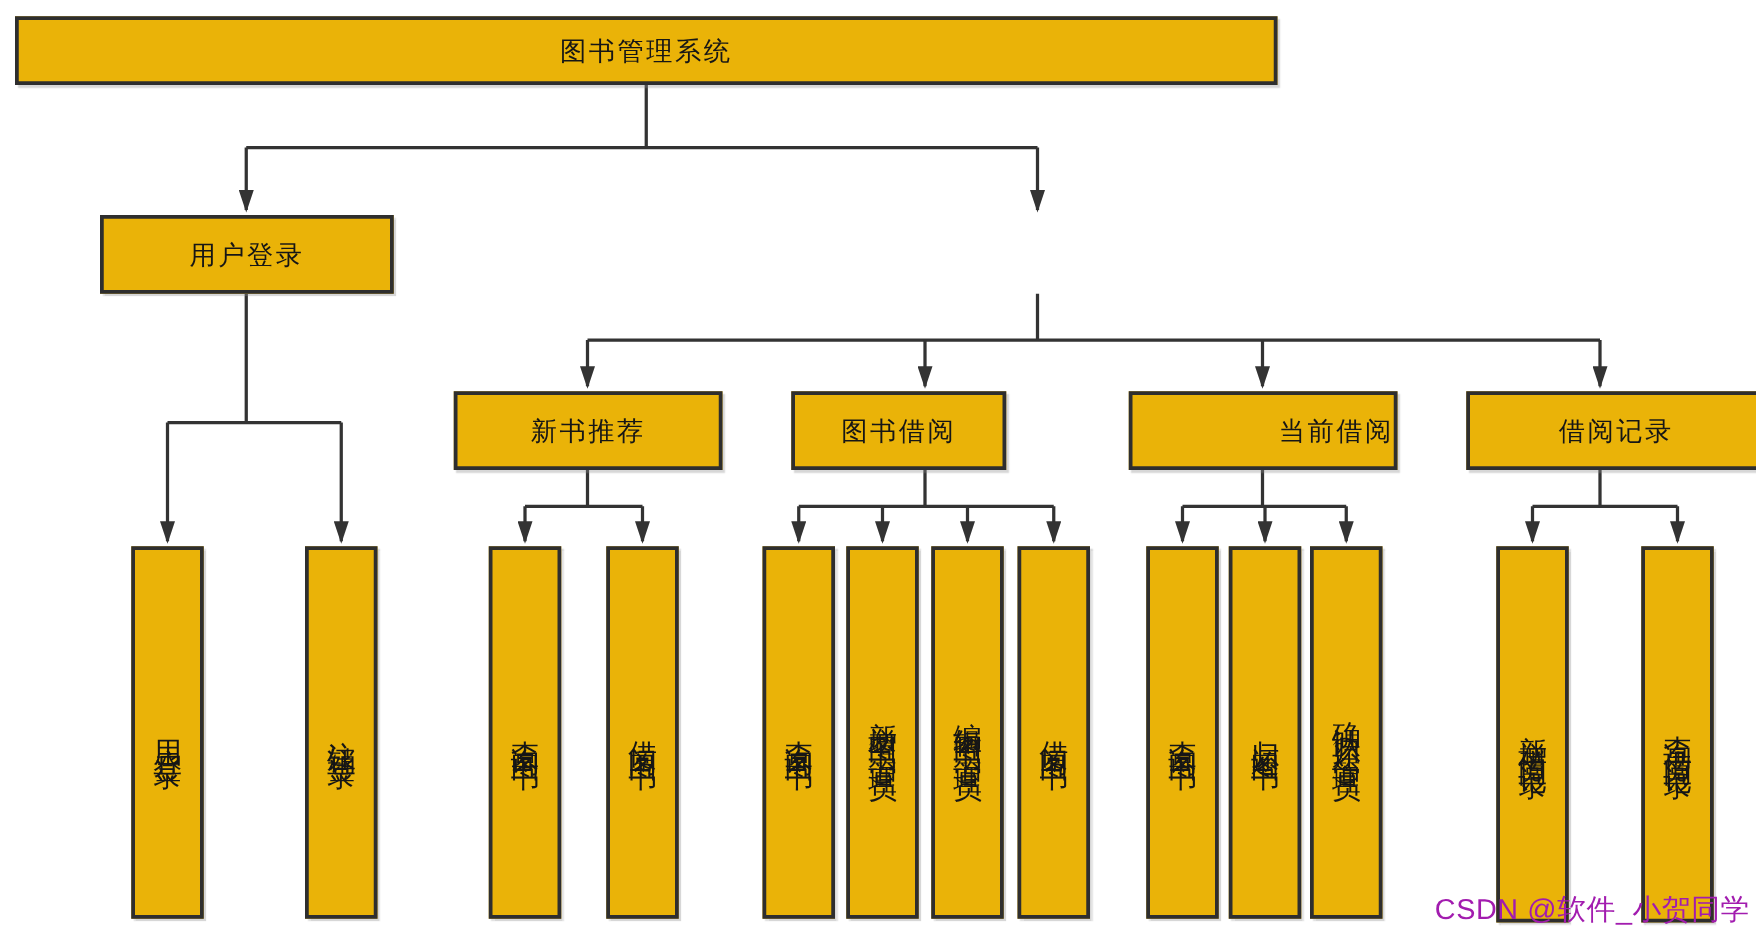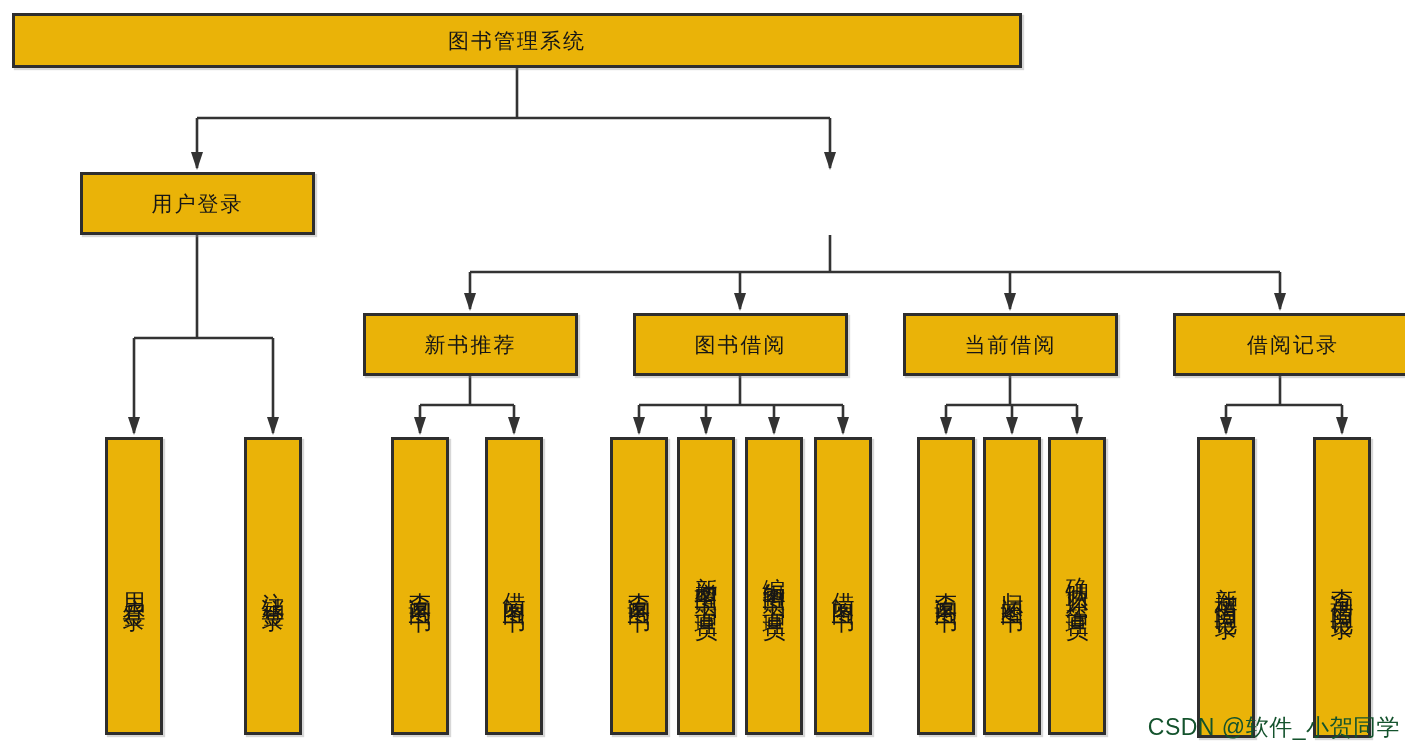--- a/index.html
+++ b/index.html
@@ -44,21 +44,21 @@
     font-size: 23px;
     letter-spacing: 6px;
     line-height: 1;
     white-space: nowrap;
   }
   .watermark {
     position: absolute;
     right: 5px;
     bottom: 4px;
     font-size: 23px;
-    color: #14532d;
+    color: #a21caf;
     letter-spacing: 0.5px;
     z-index: 5;
     white-space: nowrap;
   }
 </style>
 </head>
 <body>
 
 <div class="canvas">
 
@@ -107,24 +107,24 @@
     <span>图书管理系统</span>
   </div>
 
   <div class="box h" style="left:80px; top:172px; width:235px; height:63px;">
     <span>用户登录</span>
   </div>
 
   <div class="box h" style="left:363px; top:313px; width:215px; height:63px;">
     <span>新书推荐</span>
   </div>
-  <div class="box h" style="left:633px; top:313px; width:215px; height:63px;">
+  <div class="box h" style="left:633px; top:313px; width:172px; height:63px;">
     <span>图书借阅</span>
   </div>
-  <div class="box h" style="left:903px; top:313px; width:215px; height:63px;">
+  <div class="box h" style="left:903px; top:313px; width:215px; height:63px;justify-content:flex-end;">
     <span>当前借阅</span>
   </div>
   <div class="box h" style="left:1173px; top:313px; width:240px; height:63px;">
     <span>借阅记录</span>
   </div>
 
   <div class="box v" style="left:105px; top:437px; width:58px; height:298px;">
     <span>用户登录</span>
   </div>
   <div class="box v" style="left:244px; top:437px; width:58px; height:298px;">

